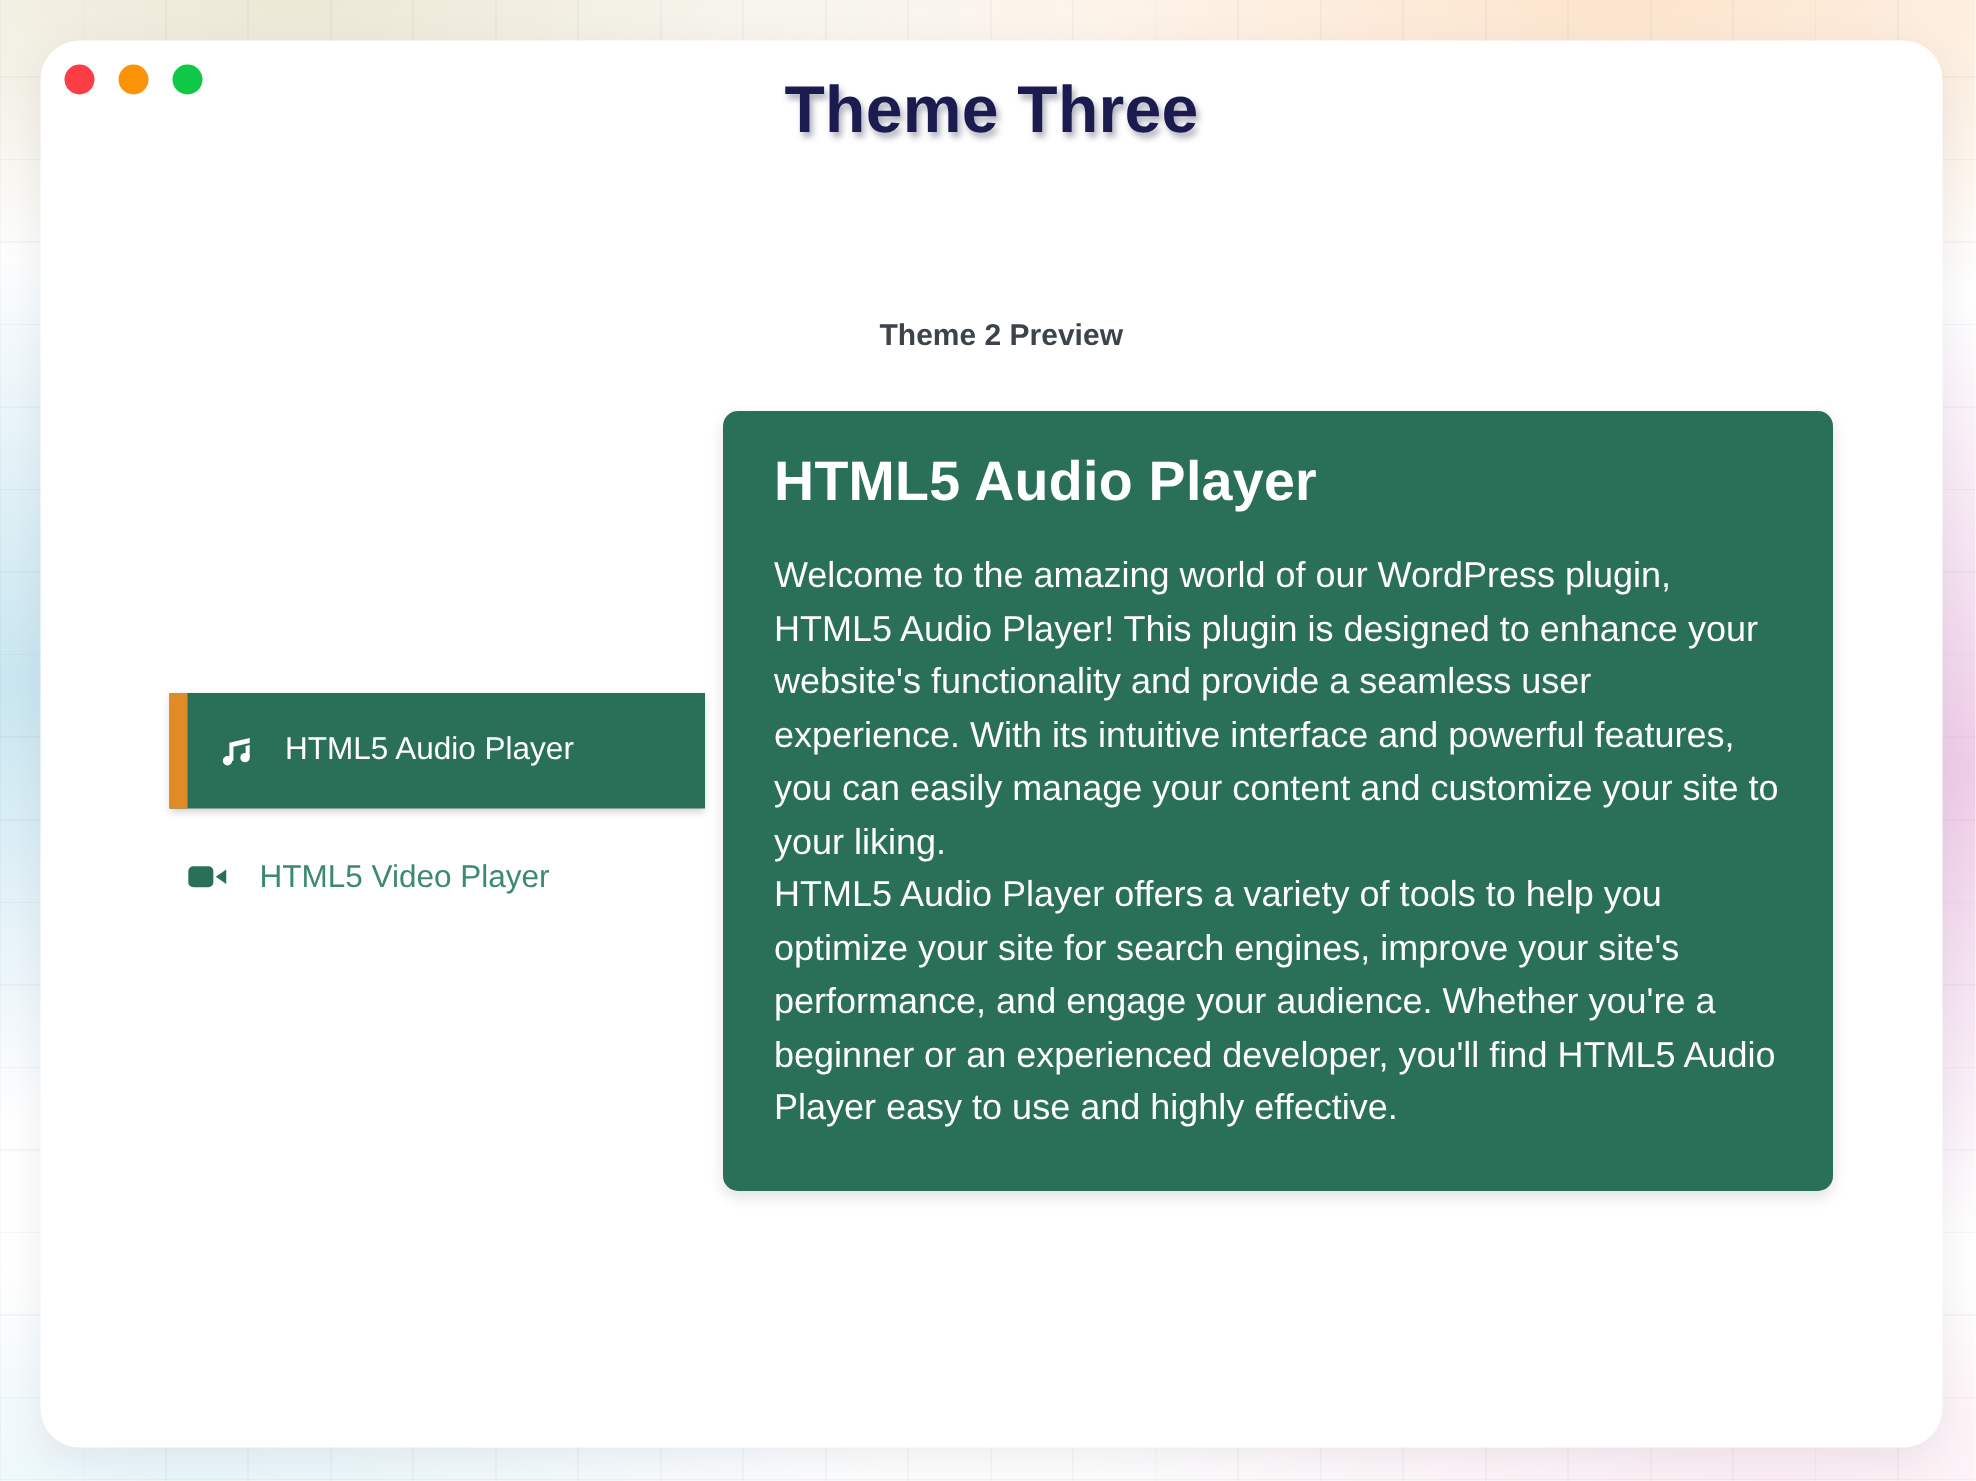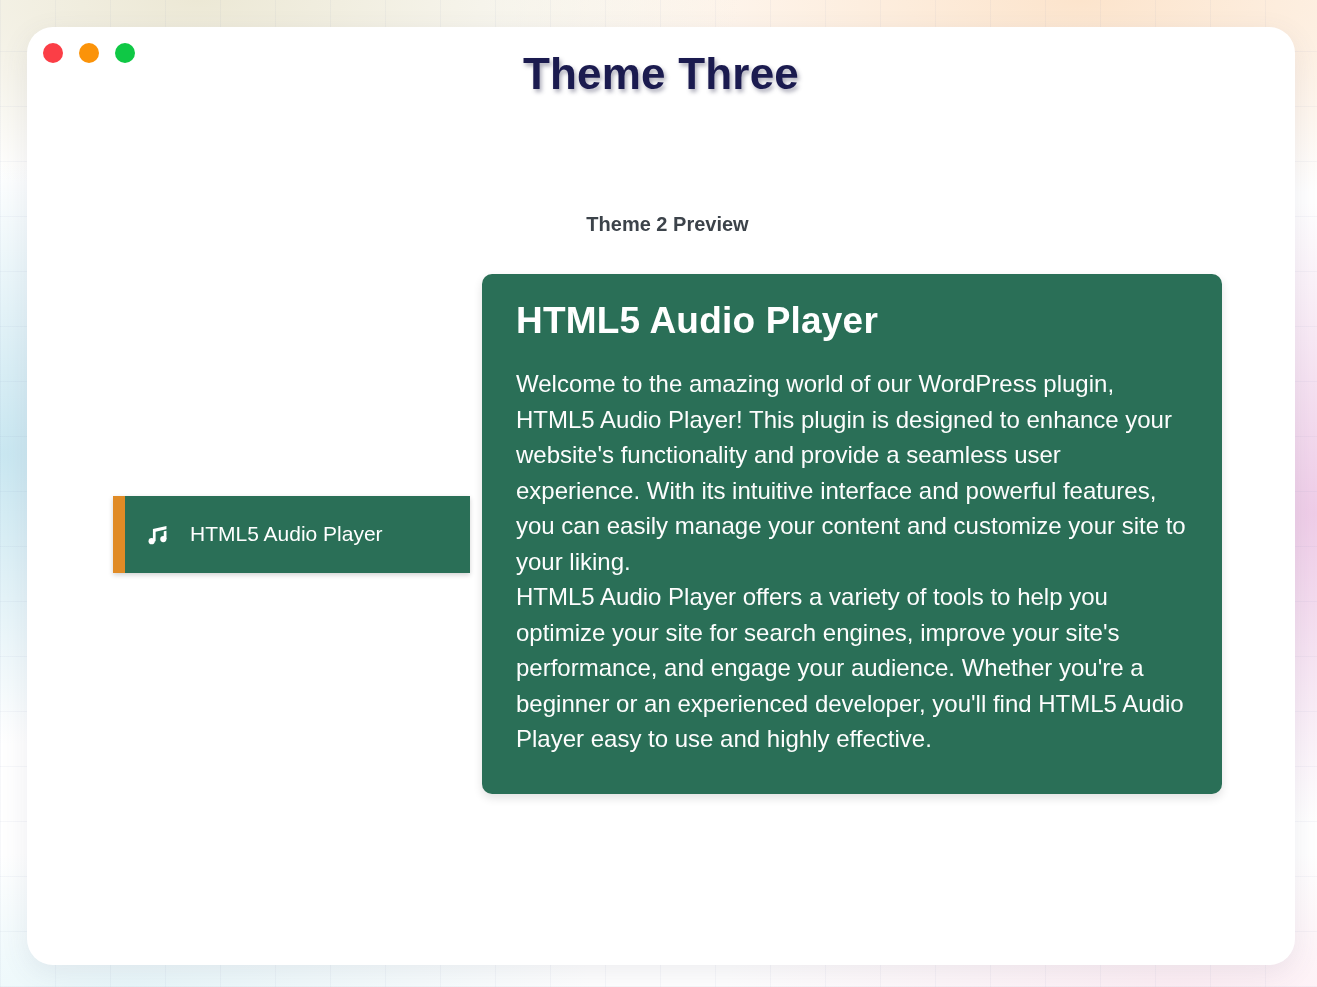--- a/index.html
+++ b/index.html
@@ -167,20 +167,29 @@
             <svg width="25" height="25" viewBox="0 0 24 24" class="icon-white" aria-hidden="true">
               <circle cx="6.4" cy="18.4" r="3"></circle>
               <circle cx="17.6" cy="16.4" r="3"></circle>
               <path d="M7.6 18.4V6.8l13-3v3.2l-10.4 2.4v9z"></path>
               <path d="M18 16.4V8.9l2.6-.6v8.1z"></path>
             </svg>
           </span>
           <span class="tab-label">HTML5 Audio Player</span>
         </div>
 
+        <div class="tab tab-plain">
+          <span class="tab-icon">
+            <svg width="28" height="21" viewBox="0 0 26 19" class="icon-green" aria-hidden="true">
+              <rect x="0.5" y="3" width="15.5" height="13" rx="3"></rect>
+              <path d="M17.5 9.5 24 5v9z"></path>
+            </svg>
+          </span>
+          <span class="tab-label">HTML5 Video Player</span>
+        </div>
 
 
       </div>
 
       <div class="panel">
         <h2 class="panel-heading">HTML5 Audio Player</h2>
         <p class="panel-paragraph">Welcome to the amazing world of our WordPress plugin, HTML5 Audio Player! This plugin is designed to enhance your website's functionality and provide a seamless user experience. With its intuitive interface and powerful features, you can easily manage your content and customize your site to your liking.</p>
         <p class="panel-paragraph">HTML5 Audio Player offers a variety of tools to help you optimize your site for search engines, improve your site's performance, and engage your audience. Whether you're a beginner or an experienced developer, you'll find HTML5 Audio Player easy to use and highly effective.</p>
       </div>
 

